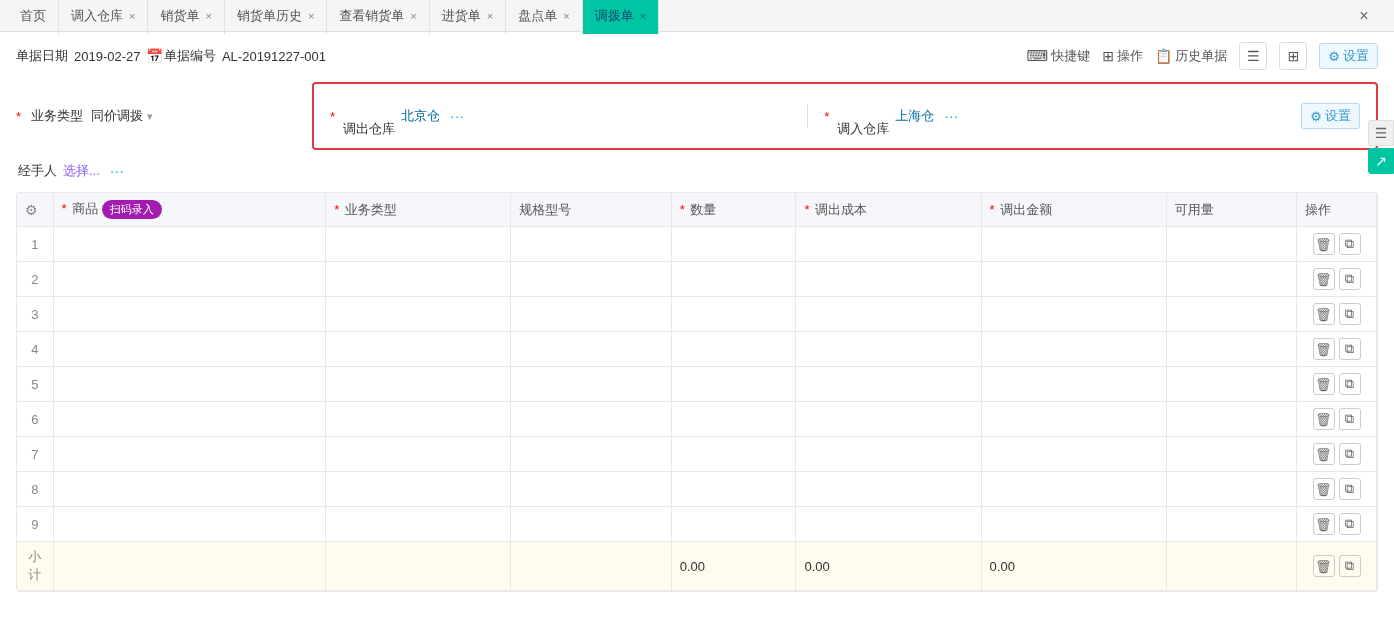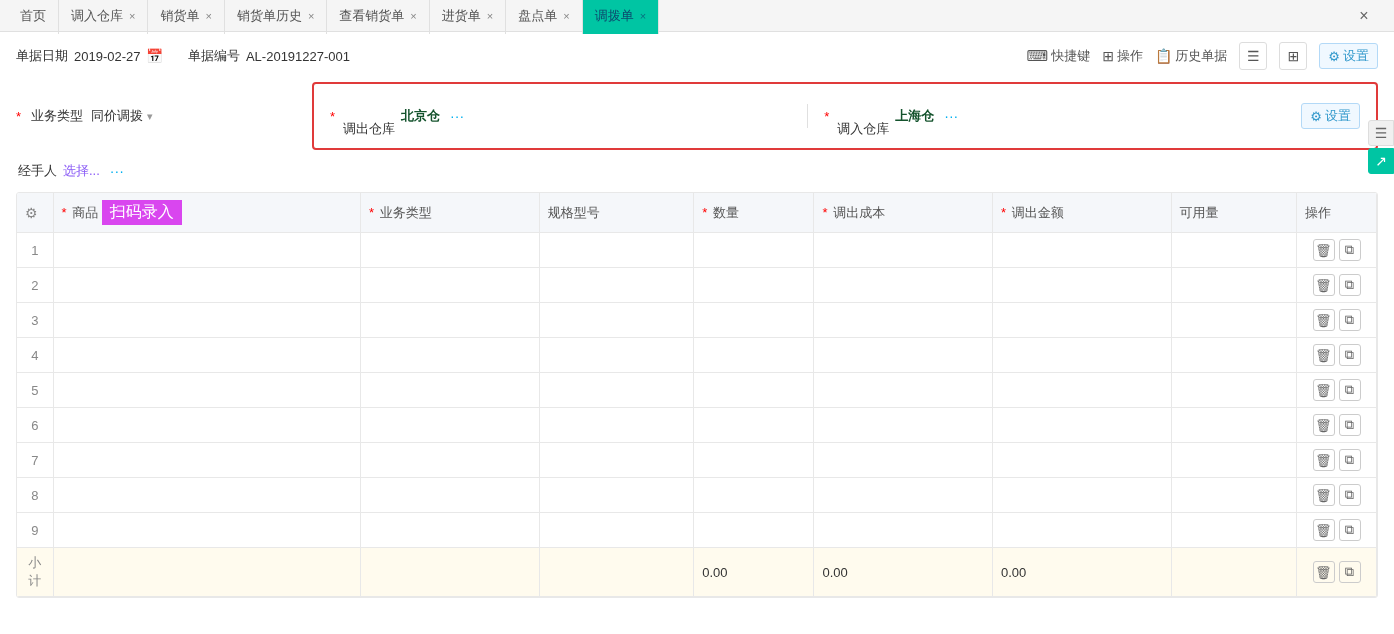--- a/index.html
+++ b/index.html
@@ -61,21 +61,20 @@
     .main-content {
       padding: 10px 16px;
       background: #fff;
     }
 
     
     .header-row {
       display: flex;
       align-items: center;
       margin-bottom: 12px;
-      gap: 24px;
     }
     .header-field {
       display: flex;
       align-items: center;
       gap: 6px;
       font-size: 13px;
     }
     .header-field label {
       color: #333;
     }
@@ -156,22 +155,22 @@
     .field-label {
       color: #333;
       white-space: nowrap;
       margin-top: 26px;
     }
     .req-star {
       color: red;
       margin-right: 2px;
     }
     .field-value {
-      color: #14532d;
-      font-weight: 700;
+      color: #0369a1;
+      font-weight: 400;
     }
     .ellipsis-btn {
       color: #00b0f0;
       cursor: pointer;
       font-size: 14px;
       padding: 0 4px;
     }
     .divider-v {
       width: 1px;
       height: 24px;
@@ -233,26 +232,26 @@
     .data-table td.row-num {
       text-align: center;
       color: #888;
       width: 36px;
     }
     .data-table td.subtotal {
       background: #fffbee;
       font-weight: 500;
     }
     .scan-btn {
-      background: #d946ef;
+      background: #a21caf;
       color: #fff;
       border: none;
-      border-radius: 0;
+      border-radius: 10px;
       padding: 2px 8px;
-      font-size: 16px;
+      font-size: 11px;
       cursor: pointer;
     }
     .th-settings {
       width: 36px;
       text-align: center;
     }
     .th-ops {
       width: 80px;
       text-align: center;
     }

